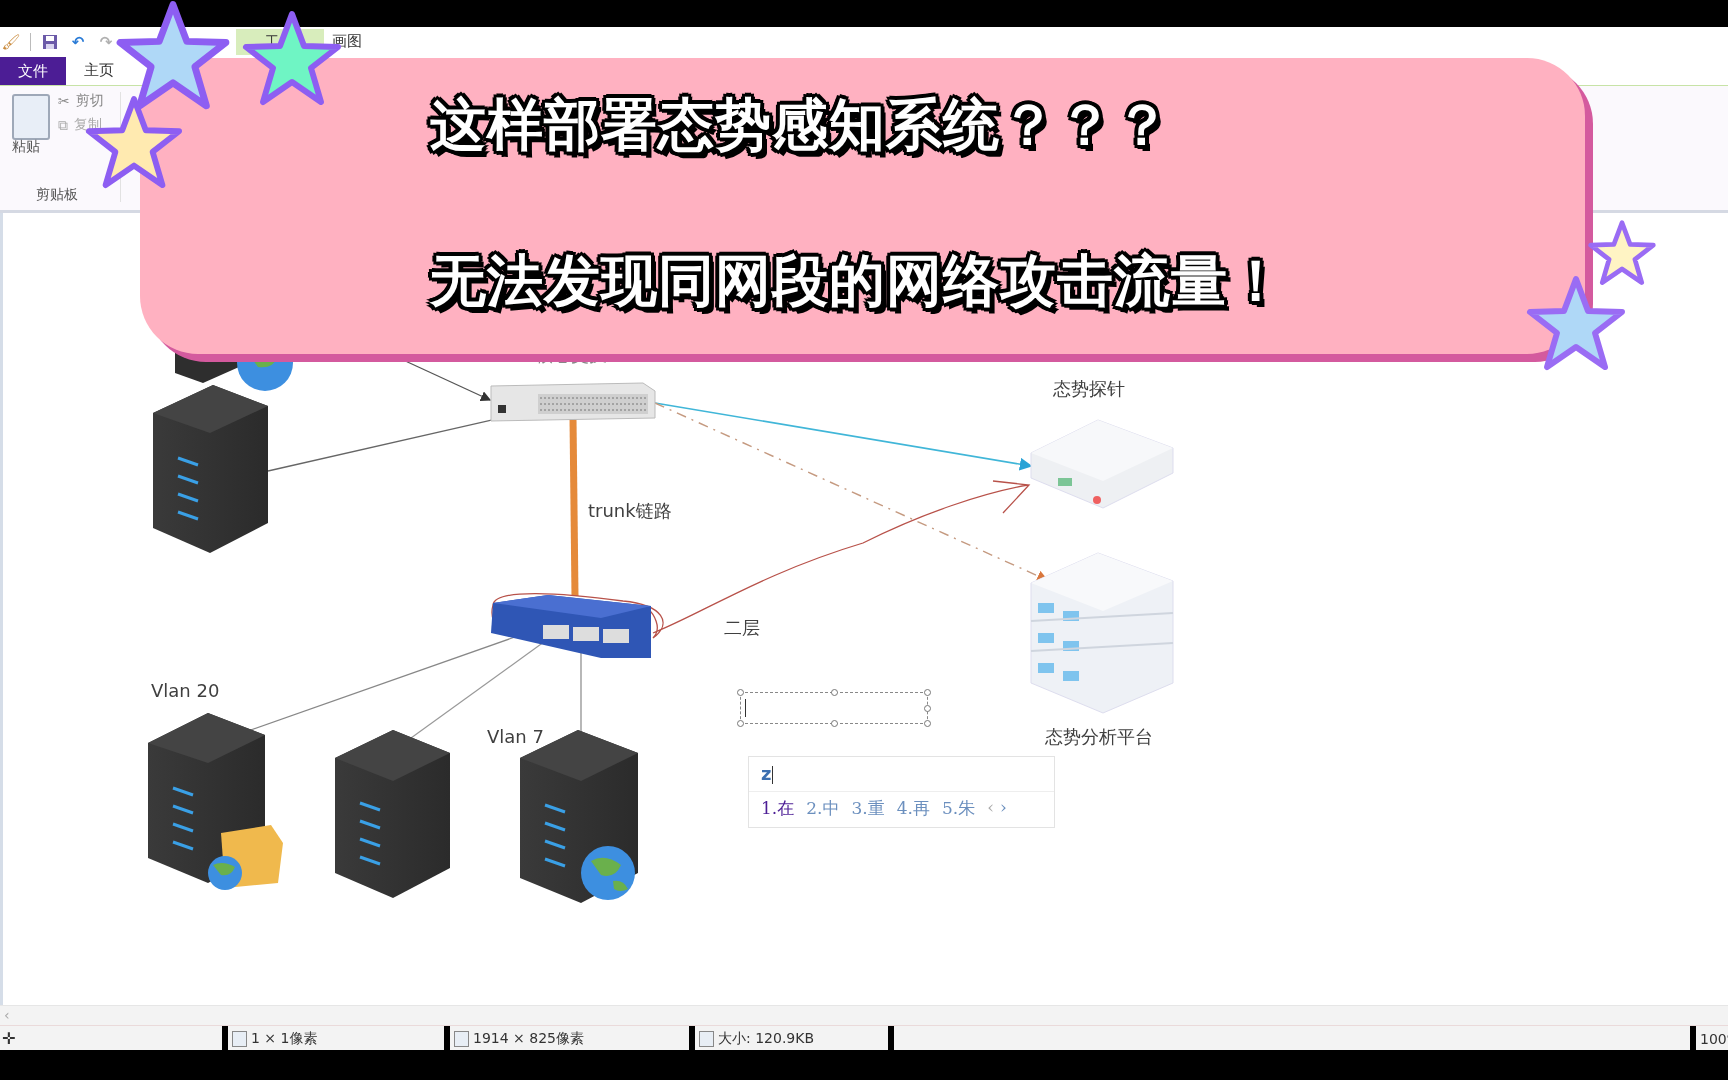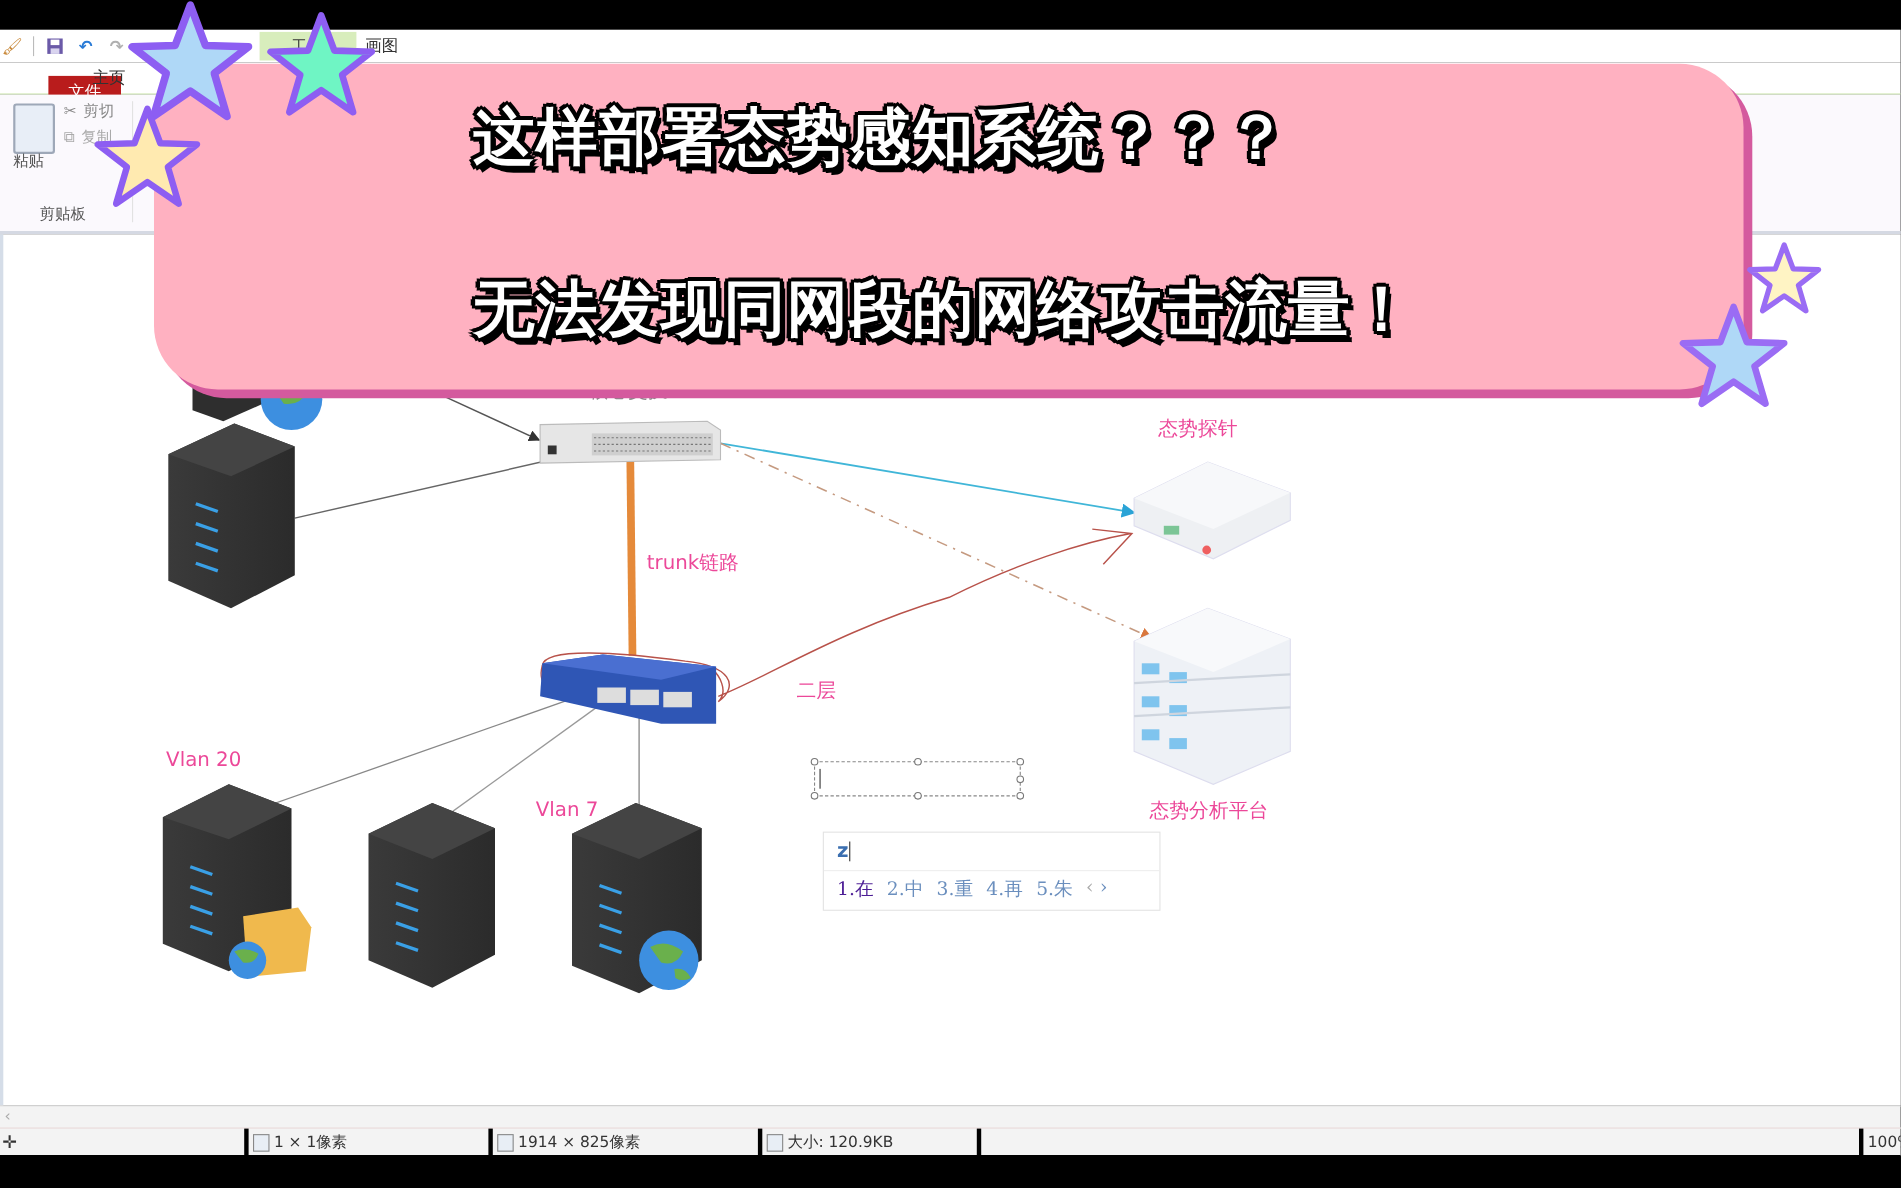--- a/index.html
+++ b/index.html
@@ -7,36 +7,36 @@
   .topbar{position:absolute;left:0;top:0;width:1728px;height:27px;background:#000;}
   .bottombar{position:absolute;left:0;top:1050px;width:1728px;height:30px;background:#000;}
   .titlebar{position:absolute;left:0;top:27px;width:1728px;height:30px;background:#fff;}
   .qat{position:absolute;left:0;top:0;height:30px;display:flex;align-items:center;gap:10px;padding-left:2px;}
   .qat .ic{width:18px;height:18px;display:flex;align-items:center;justify-content:center;font-size:15px;}
   .sep{width:1px;height:18px;background:#bbb;}
   .app-title{position:absolute;left:332px;top:5px;font-size:15px;color:#333;}
   .tool-tab-hl{position:absolute;left:236px;top:2px;width:88px;height:26px;background:#c8e6a0;opacity:.7;}
   .tool-tab-label{position:absolute;left:244px;top:6px;font-size:14px;color:#333;margin-left:21px;}
   .tabrow{position:absolute;left:0;top:57px;width:1728px;height:28px;background:#fff;border-bottom:1px solid #c7e3a6;}
-  .tab-file{position:absolute;left:0;top:12px;width:66px;height:28px;background:#b91c1c;color:#fff;font-size:15px;display:flex;align-items:center;justify-content:center;margin-left:44px;}
+  .tab-file{position:absolute;left:0;top:0;width:66px;height:28px;background:#4c1d95;color:#fff;font-size:15px;display:flex;align-items:center;justify-content:center;}
   .tab-home{position:absolute;left:84px;top:4px;font-size:15px;color:#333;}
   .ribbon{position:absolute;left:0;top:86px;width:1728px;height:124px;background:#fbf9fd;border-bottom:3px solid #d5d9e3;}
   .rb-paste{position:absolute;left:12px;top:8px;width:34px;height:42px;border:2px solid #9ea8b8;border-radius:3px;background:#e8eef7;}
   .rb-paste-label{position:absolute;left:12px;top:52px;font-size:14px;color:#555;}
   .rb-cut{position:absolute;left:58px;top:6px;font-size:14px;color:#888;display:flex;gap:6px;align-items:center;}
   .rb-copy{position:absolute;left:58px;top:30px;font-size:14px;color:#aaa;display:flex;gap:6px;align-items:center;}
   .rb-group{position:absolute;left:36px;top:100px;font-size:14px;color:#555;}
   .rb-divider{position:absolute;left:120px;top:6px;width:1px;height:110px;background:#e2e2e2;}
   .canvas-area{position:absolute;left:0;top:213px;width:1728px;height:792px;background:#fff;border-left:3px solid #d5dde8;}
   .hscroll{position:absolute;left:0;top:1005px;width:1728px;height:20px;background:#f3f3f3;border-top:1px solid #e6e6e6;}
   .hscroll .arrow{position:absolute;left:4px;top:1px;font-size:14px;color:#aaa;}
   .statusbar{position:absolute;left:0;top:1025px;width:1728px;height:25px;background:#f3f3f3;border-top:1px solid #eadada;font-size:14px;color:#333;}
-  .sb-cell{position:absolute;top:0;height:25px;display:flex;align-items:center;gap:4px;border-left:4px solid #000000;padding-left:4px;}
+  .sb-cell{position:absolute;top:0;height:25px;display:flex;align-items:center;gap:4px;border-left:6px solid #000000;padding-left:4px;}
   .sb-ico{width:13px;height:14px;border:1px solid #888;background:#e8eef5;}
-  .label{position:absolute;font-size:18px;color:#ec4899;white-space:nowrap;}
+  .label{position:absolute;font-size:18px;color:#404040;white-space:nowrap;}
   .banner{position:absolute;left:140px;top:58px;width:1445px;height:296px;background:#ffb1c1;border-radius:58px;box-shadow:8px 8px 0 #d45a9e;}
   .banner-line{position:absolute;font-weight:bold;color:#fff;font-size:56px;white-space:nowrap;letter-spacing:1px;
     text-shadow:-3px -3px 0 #000,3px -3px 0 #000,-3px 3px 0 #000,3px 3px 0 #000,0 4px 0 #000,0 -4px 0 #000,4px 0 0 #000,-4px 0 0 #000,5px 6px 0 #000;}
   .star{position:absolute;}
   .ime{position:absolute;left:748px;top:756px;width:305px;height:70px;background:#fff;border:1px solid #e3e3e3;}
   .ime-input{position:absolute;left:12px;top:6px;font-size:18px;font-weight:bold;color:#3b6fb0;}
   .ime-caret{display:inline-block;width:1px;height:18px;background:#333;vertical-align:middle;margin-left:1px;}
   .ime-div{position:absolute;left:0;top:34px;width:100%;height:1px;background:#eee;}
   .ime-cands{position:absolute;left:12px;top:40px;font-family:"DejaVu Serif","Liberation Serif",serif;font-size:17px;display:flex;gap:12px;color:#6b8fbe;}
   .ime-cands .first{color:#4c1d95;text-align:center;}

